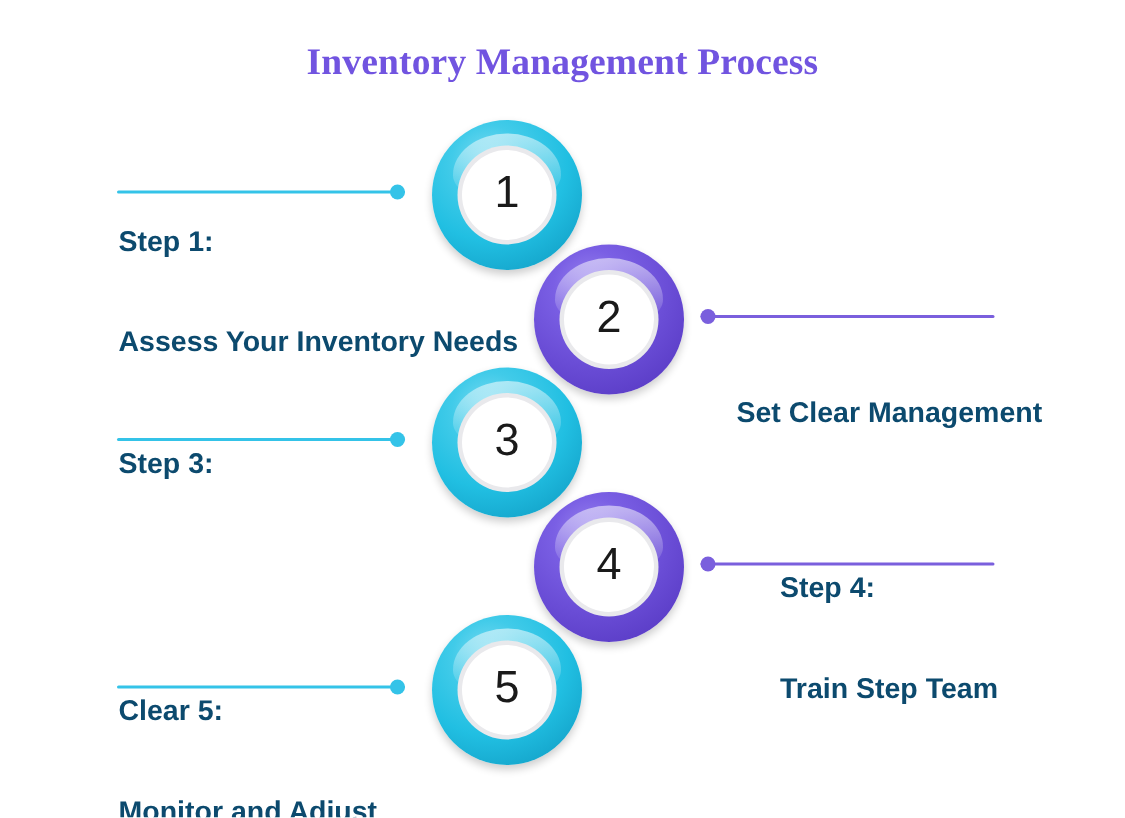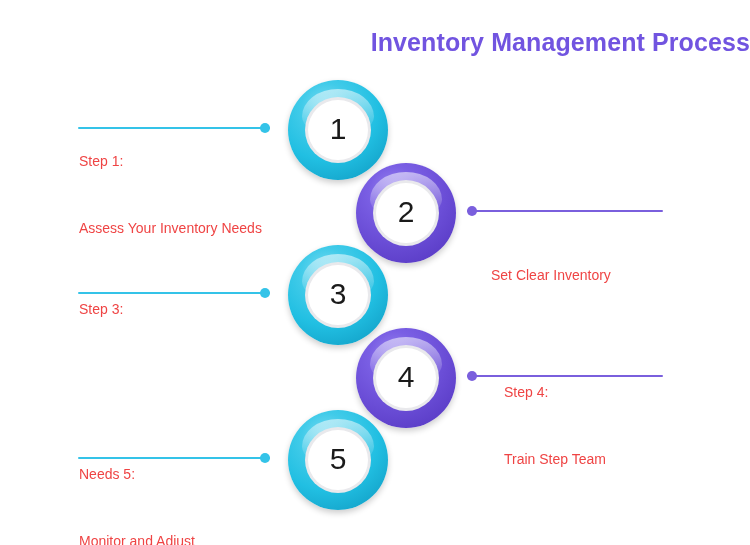--- a/index.html
+++ b/index.html
@@ -20,25 +20,26 @@
     background: #ffffff;
     overflow: hidden;
   }
 
   
   .title {
     position: absolute;
     left: 0;
     top: 28px;
     width: 750px;
-    text-align: right;
+    text-align: center;
     font-size: 25px;
     font-weight: bold;
     letter-spacing: 0.1px;
     color: #7154e0;
+    font-family: Liberation Serif, serif;
   }
 
   
   .node {
     position: absolute;
     width: 100px;
     height: 100px;
     border-radius: 50%;
   }
 
@@ -122,24 +123,25 @@
     border-radius: 50%;
   }
   .connector.cyan .bar { background: #34c3e8; }
   .connector.cyan .dot { background: #34c3e8; right: 0; }
   .connector.purple .bar { background: #7a5fdd; }
   .connector.purple .dot { background: #7a5fdd; left: 0; }
 
   
   .label {
     position: absolute;
-    color: #ef4444;
-    font-size: 14px;
+    color: #0c4a6e;
+    font-size: 19px;
     line-height: 19px;
     white-space: nowrap;
+    font-weight: bold;
   }
   .label .step-no { display: block; }
   .label .step-text { display: block; margin-top: 48px; }
 </style>
 </head>
 <body>
 
 <div id="infographic">
 
   <div class="title">Inventory Management Process</div>
@@ -167,21 +169,21 @@
     <div class="inner-rim"></div>
     <div class="disc">
       <span class="num">2</span>
     </div>
   </div>
   <div class="connector purple" style="left:467px; top:206px; width:196px;">
     <div class="bar"></div>
     <div class="dot"></div>
   </div>
   <div class="label" style="left:491px; top:218px;">
-    <span class="step-text">Set Clear Inventory</span>
+    <span class="step-text">Set Clear Management</span>
   </div>
 
   <div class="connector cyan" style="left:78px; top:288px; width:192px;">
     <div class="bar"></div>
     <div class="dot"></div>
   </div>
   <div class="label" style="left:79px; top:300px;text-align:center;">
     <span class="step-no">Step 3:</span>
   </div>
   <div class="node cyan" style="left:288px; top:245px;">
@@ -198,31 +200,31 @@
     <div class="gloss"></div>
     <div class="inner-rim"></div>
     <div class="disc">
       <span class="num">4</span>
     </div>
   </div>
   <div class="connector purple" style="left:467px; top:371px; width:196px;">
     <div class="bar"></div>
     <div class="dot"></div>
   </div>
-  <div class="label" style="left:504px; top:383px;">
+  <div class="label" style="left:520px; top:383px;">
     <span class="step-no">Step 4:</span>
     <span class="step-text">Train Step Team</span>
   </div>
 
   <div class="connector cyan" style="left:78px; top:453px; width:192px;">
     <div class="bar"></div>
     <div class="dot"></div>
   </div>
   <div class="label" style="left:79px; top:465px;">
-    <span class="step-no">Needs 5:</span>
+    <span class="step-no">Clear 5:</span>
     <span class="step-text">Monitor and Adjust</span>
   </div>
   <div class="node cyan" style="left:288px; top:410px;">
     <div class="ring"></div>
     <div class="gloss"></div>
     <div class="inner-rim"></div>
     <div class="disc">
       <span class="num">5</span>
     </div>
   </div>

